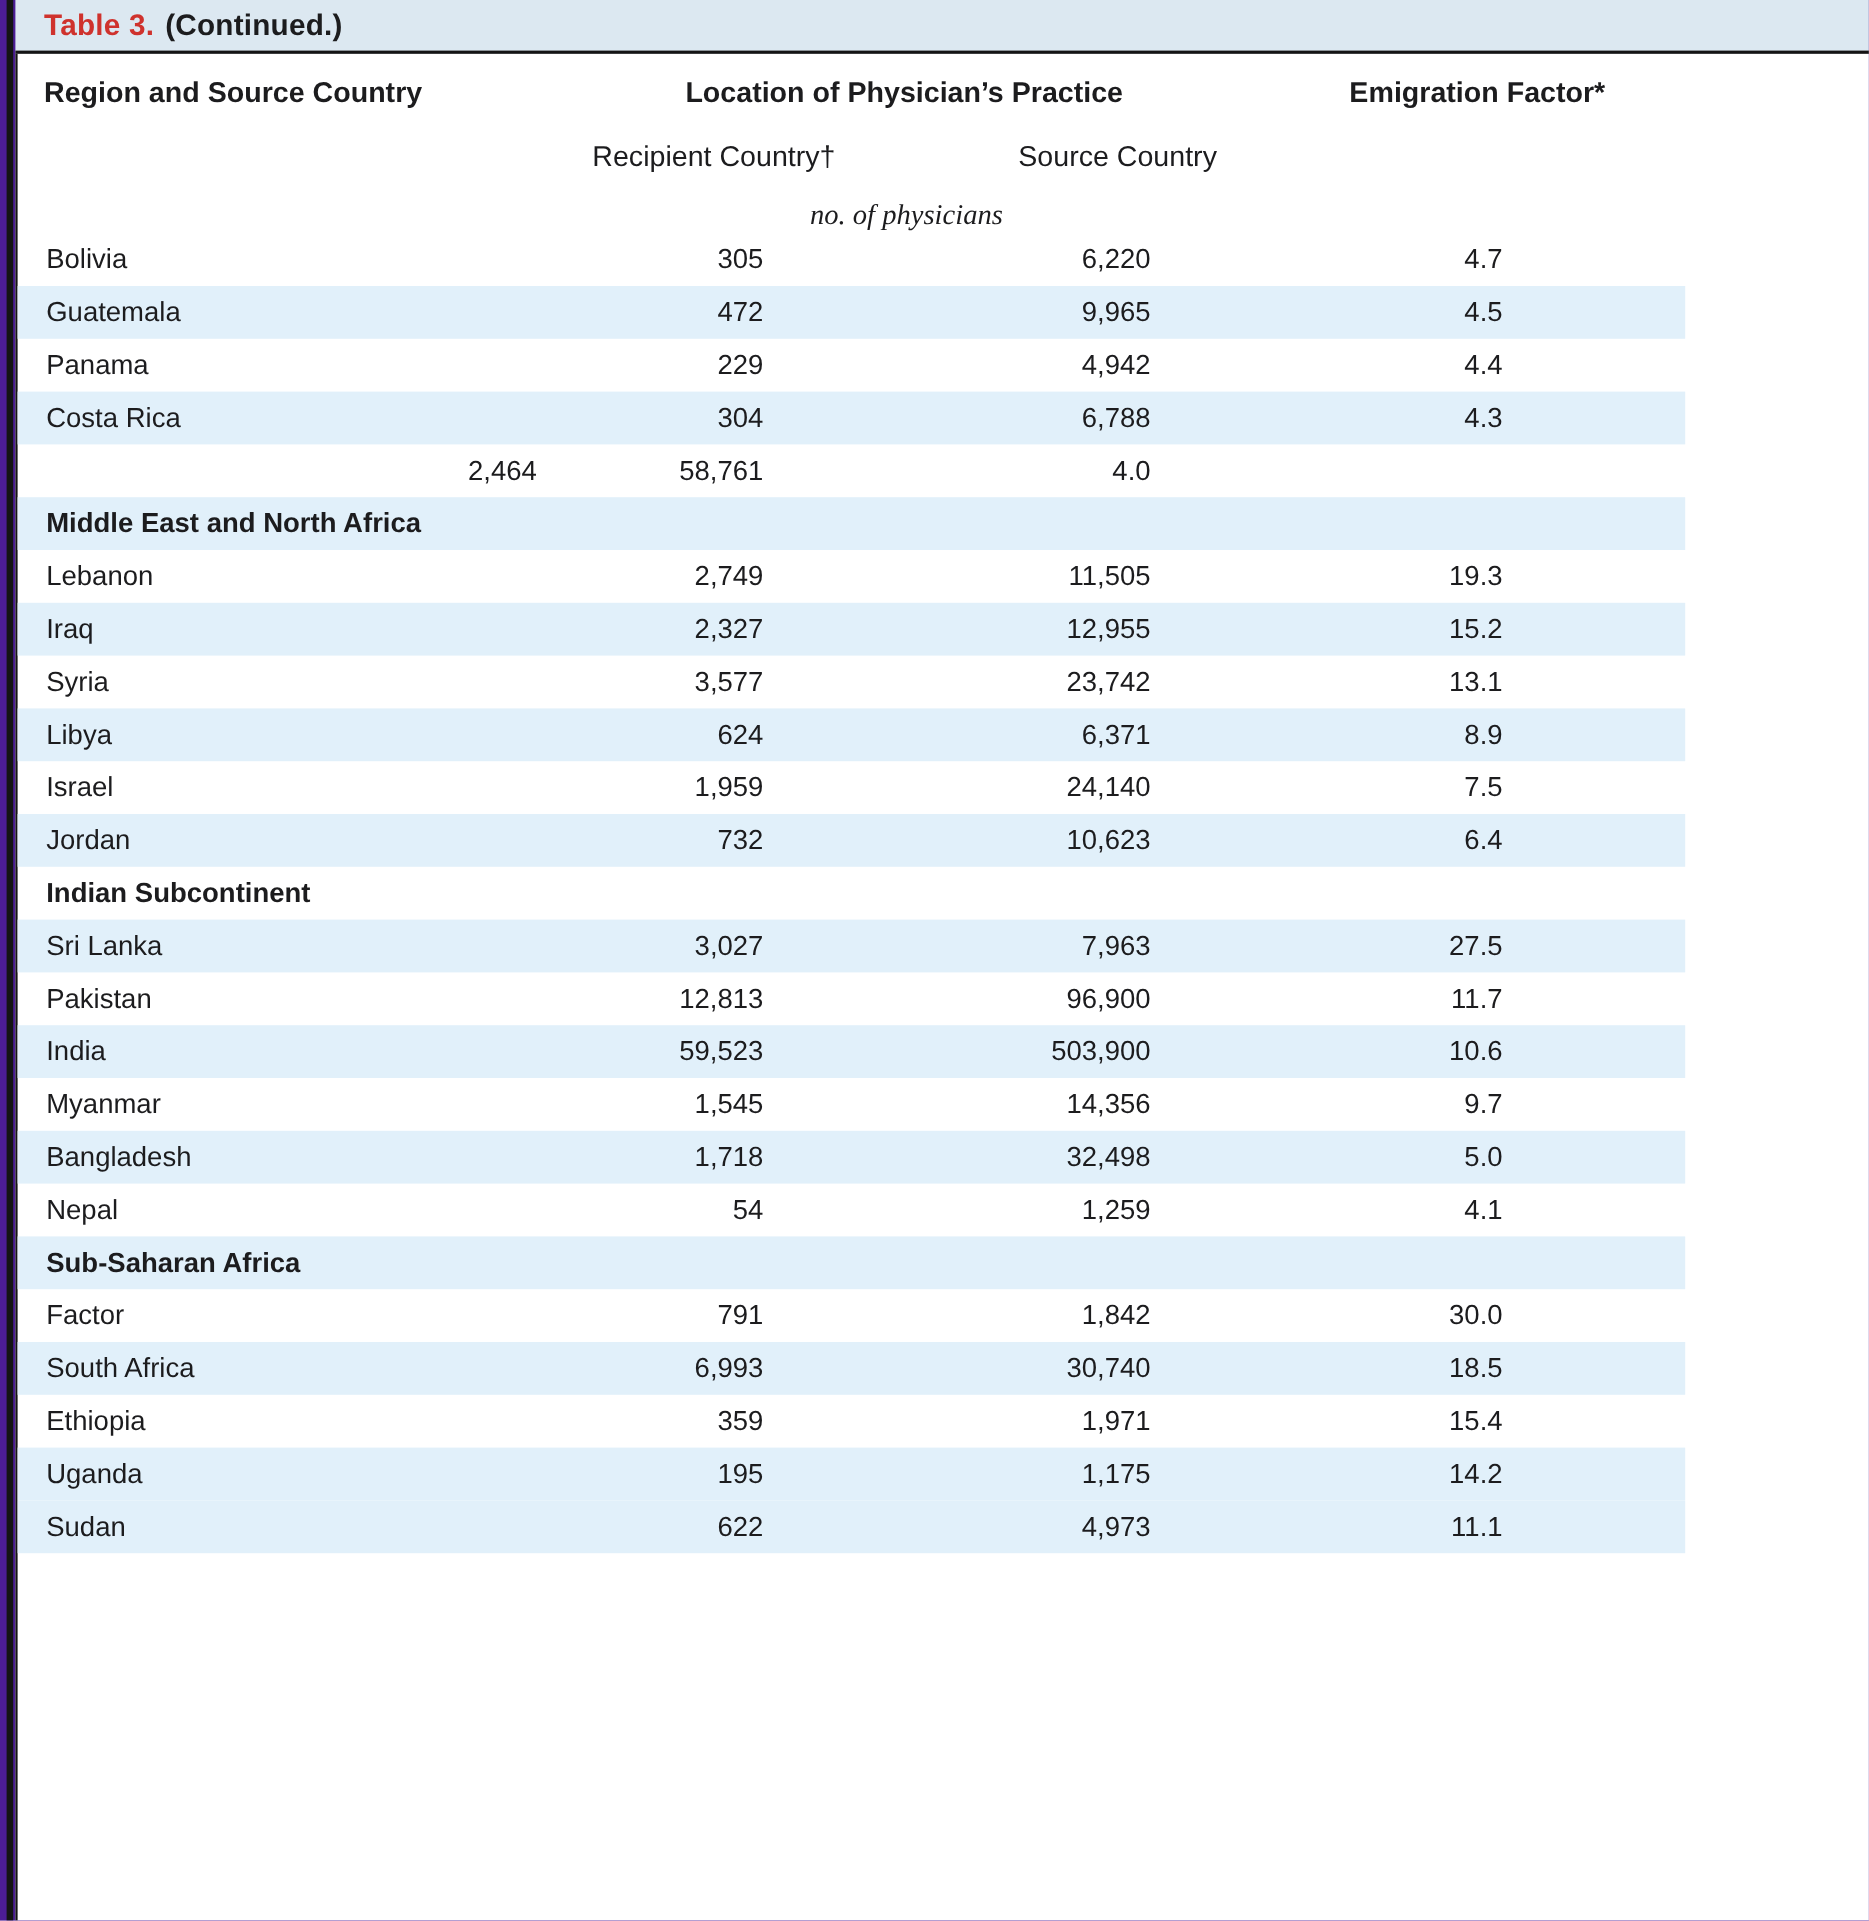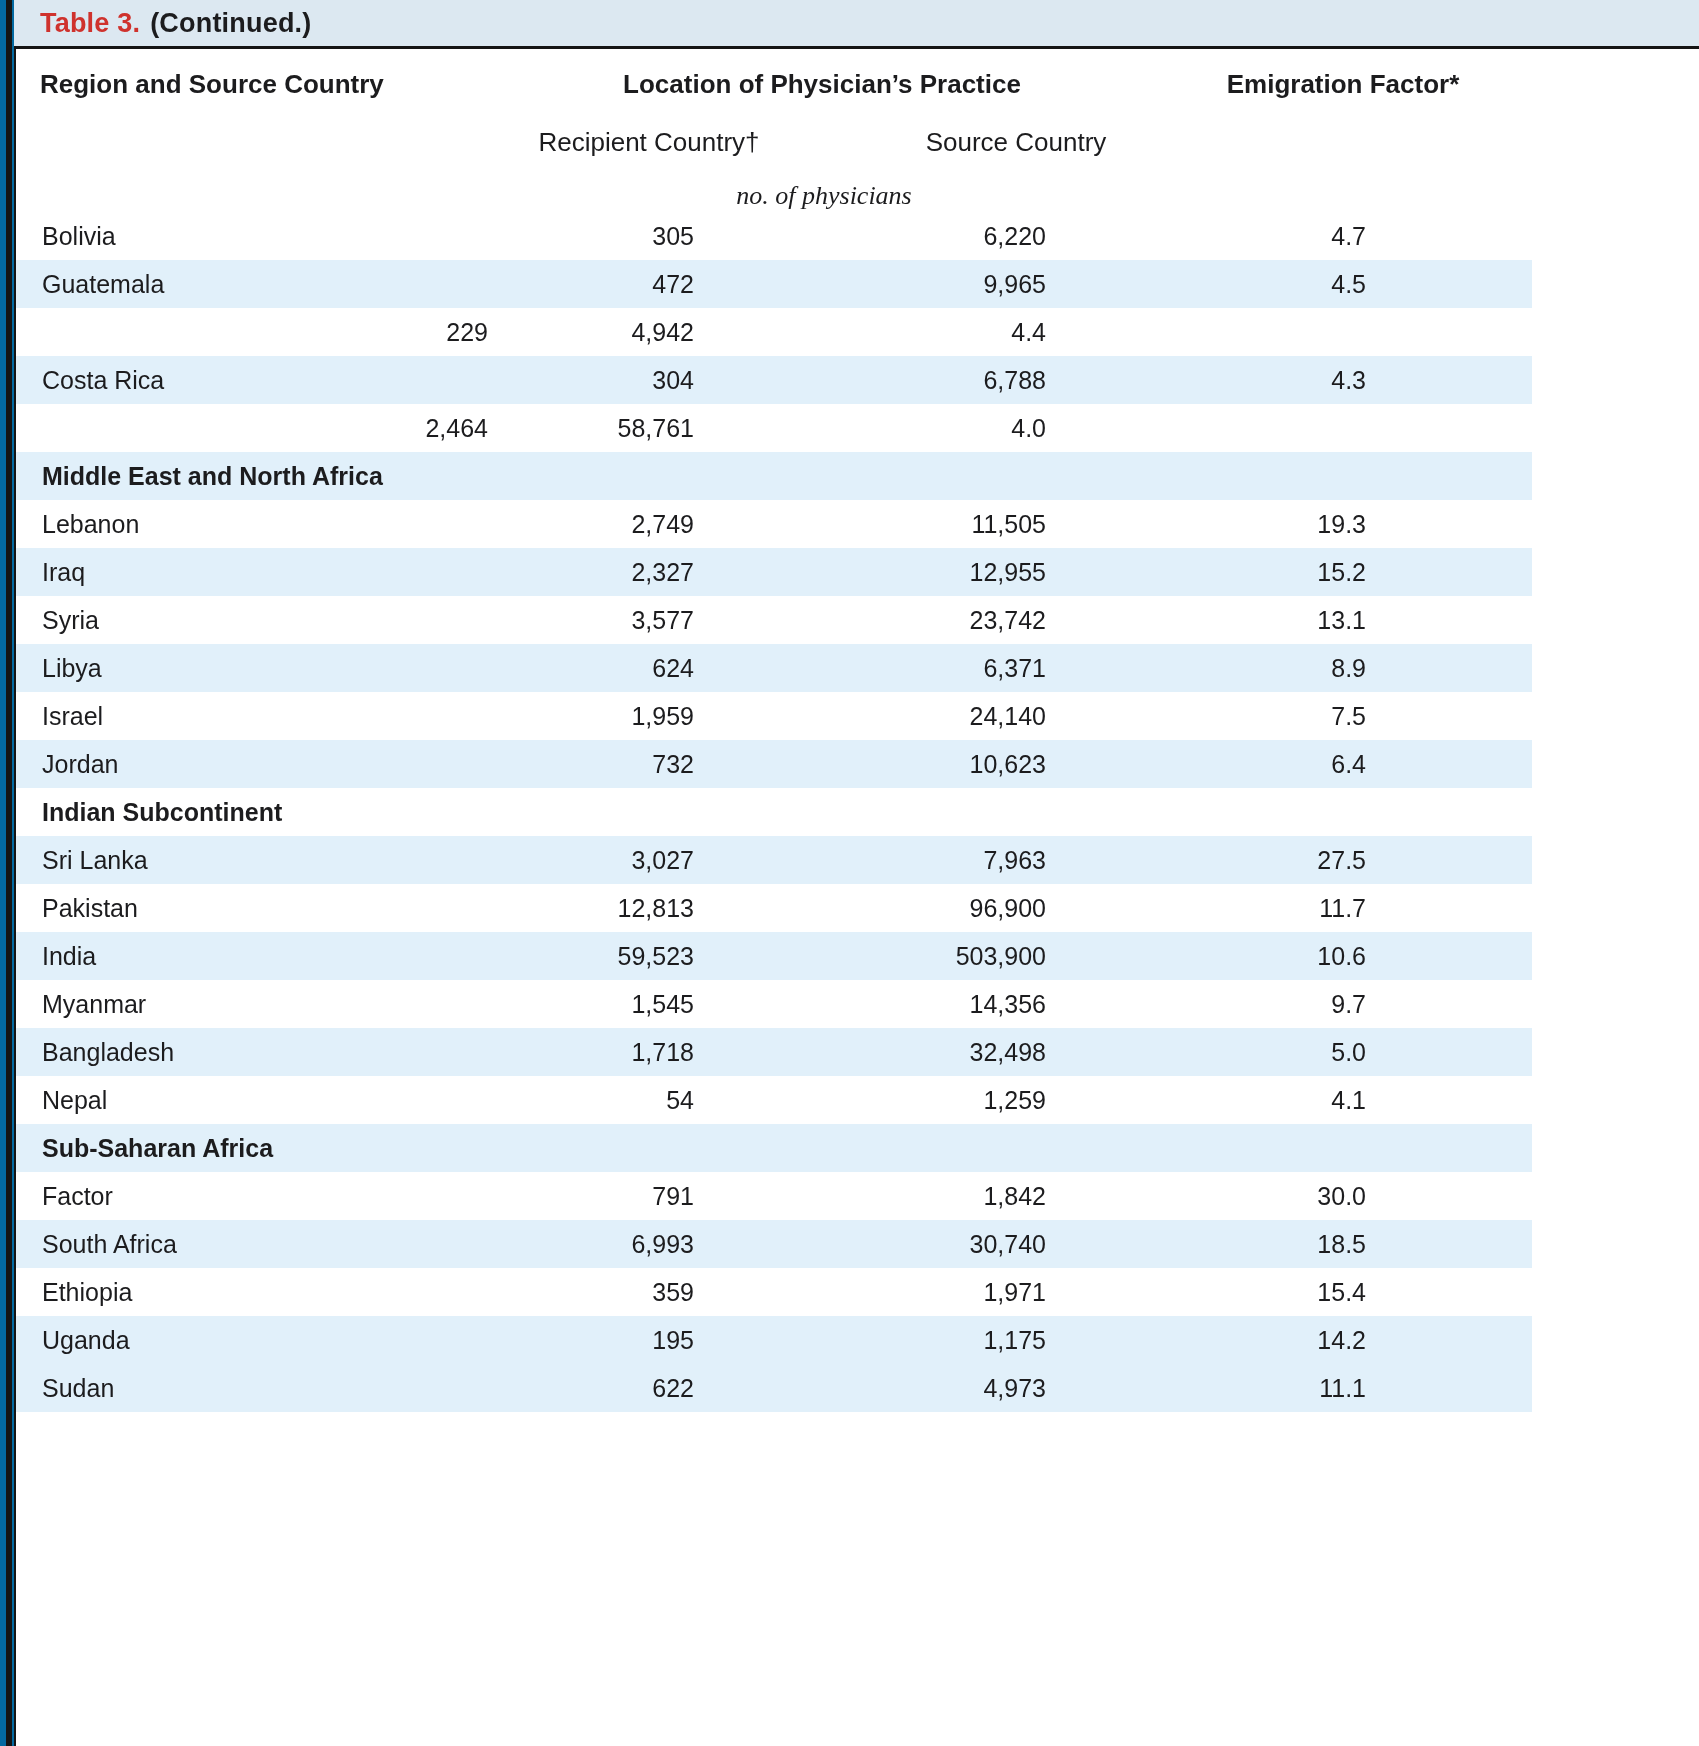--- a/index.html
+++ b/index.html
@@ -4,21 +4,21 @@
 <style>
   html, body { margin: 0; padding: 0; }
   body {
     background: #ffffff;
     font-family: "Liberation Sans", "DejaVu Sans", sans-serif;
   }
   .page {
     position: relative;
     width: 1699px;
     height: 1746px;
-    background: #0369a1;
+    background: #4c1d95;
     color: #1c1c1e;
     overflow: hidden;
   }
   .heavy-bar {
     position: absolute;
     left: 6px;
     top: 0;
     width: 6px;
     height: 100%;
     background: #141414;
@@ -111,20 +111,21 @@
             <div class="cell-fill"></div>
           </div>
           <div class="row blue">
             <div class="cell-name">Guatemala</div>
             <div class="cell-num">472</div>
             <div class="cell-num">9,965</div>
             <div class="cell-num">4.5</div>
             <div class="cell-fill"></div>
           </div>
           <div class="row">
+            <div class="cell-name">Panama</div>
             <div class="cell-num">229</div>
             <div class="cell-num">4,942</div>
             <div class="cell-num">4.4</div>
             <div class="cell-fill"></div>
           </div>
           <div class="row blue">
             <div class="cell-name">Costa Rica</div>
             <div class="cell-num">304</div>
             <div class="cell-num">6,788</div>
             <div class="cell-num">4.3</div>

